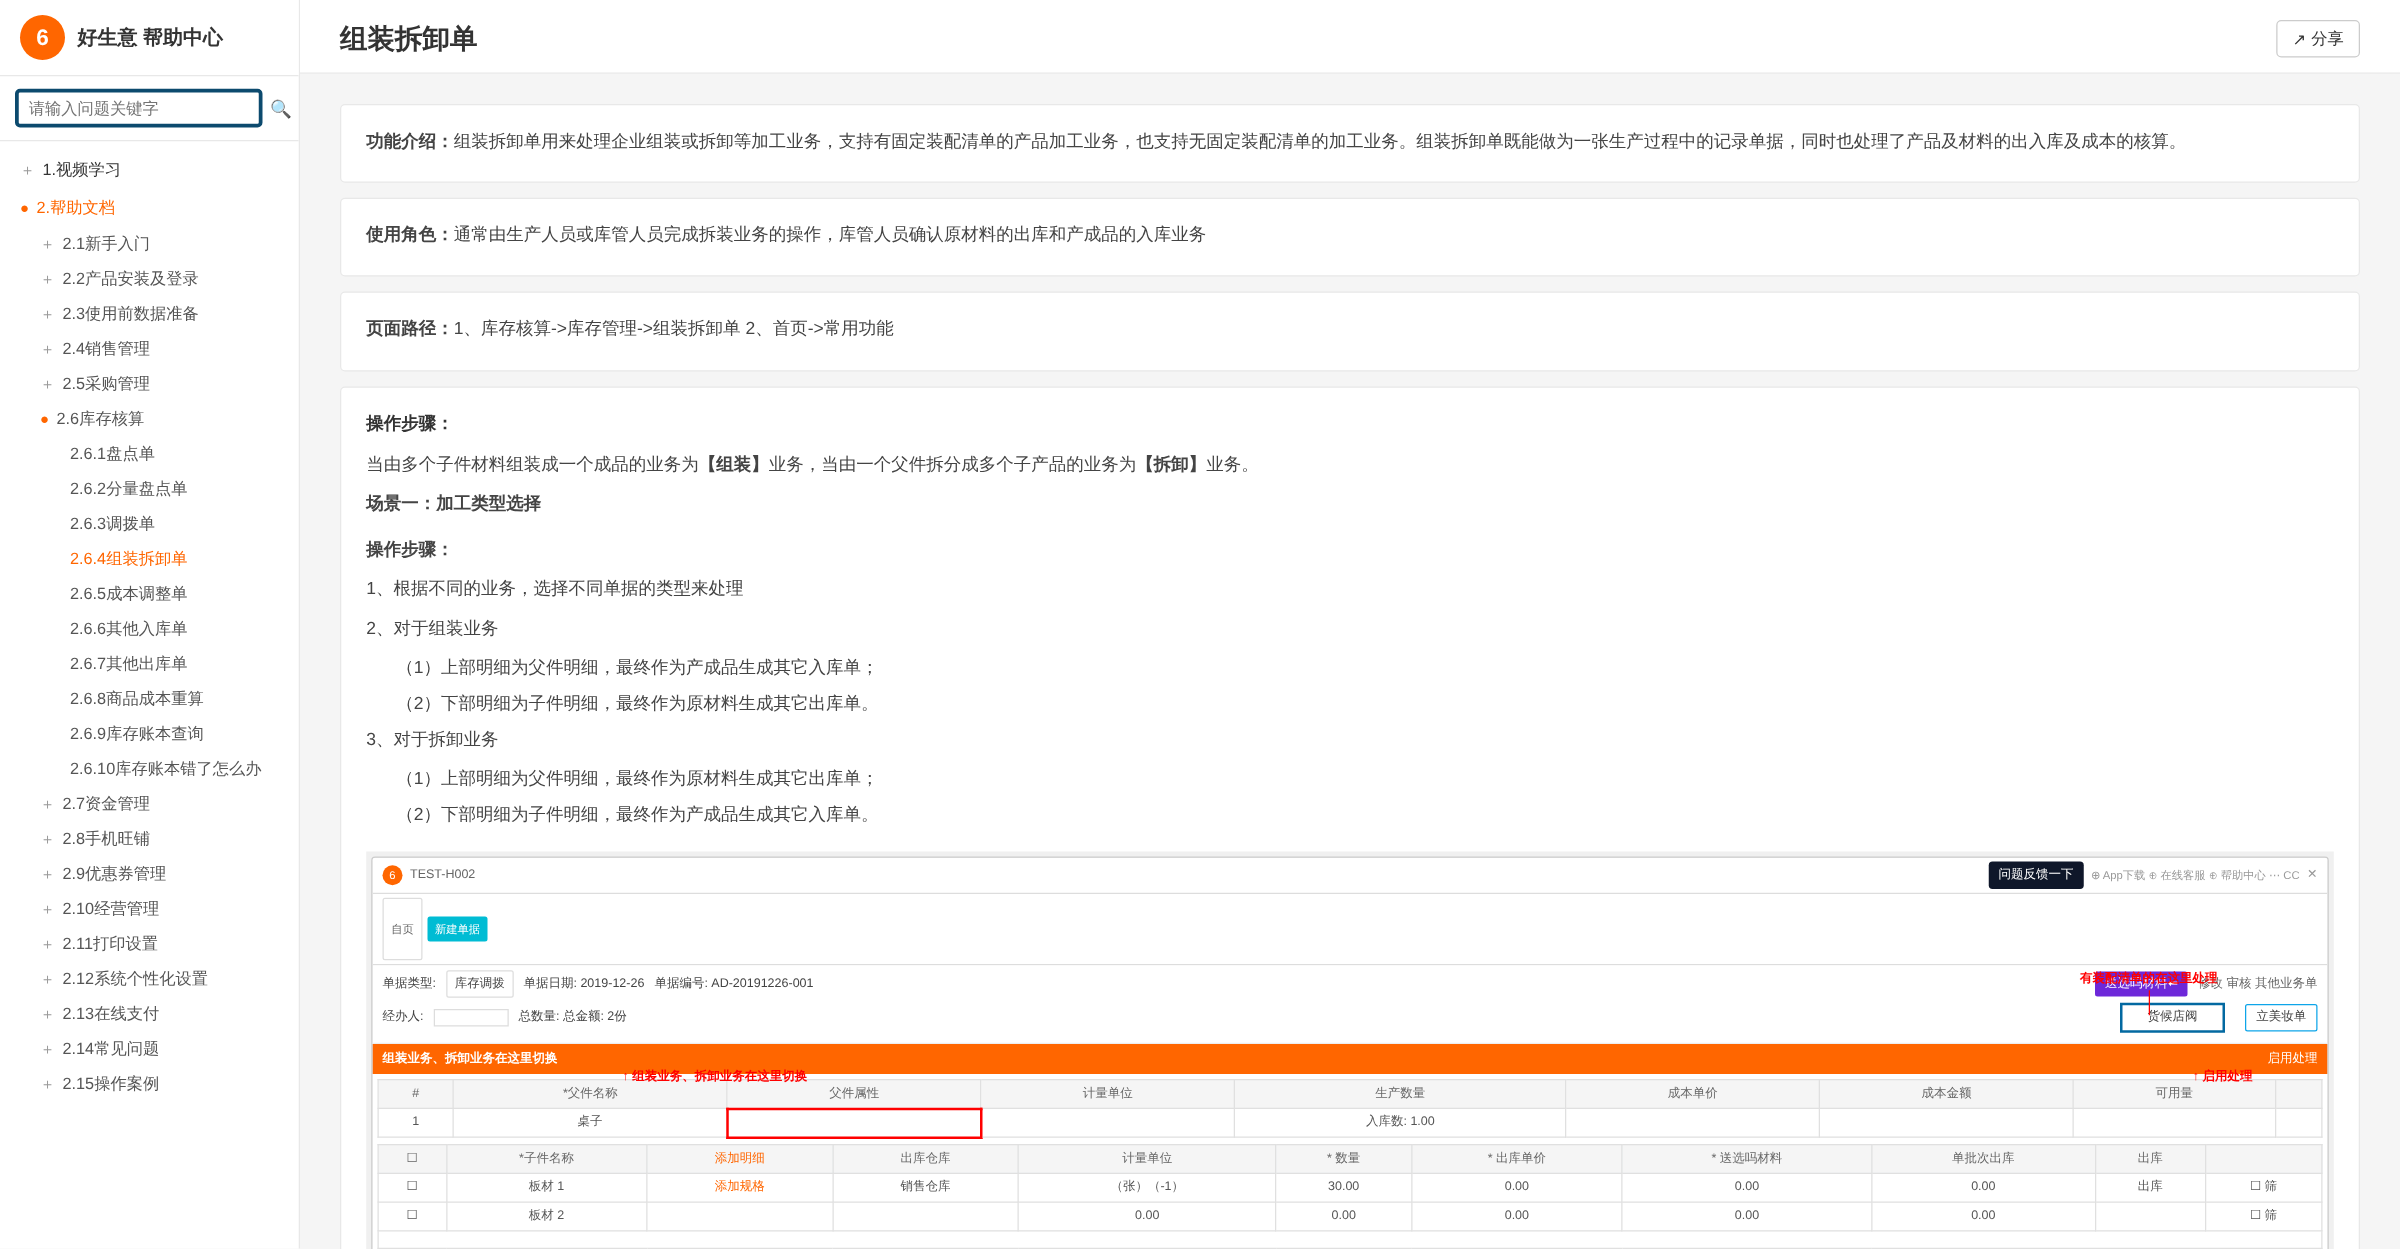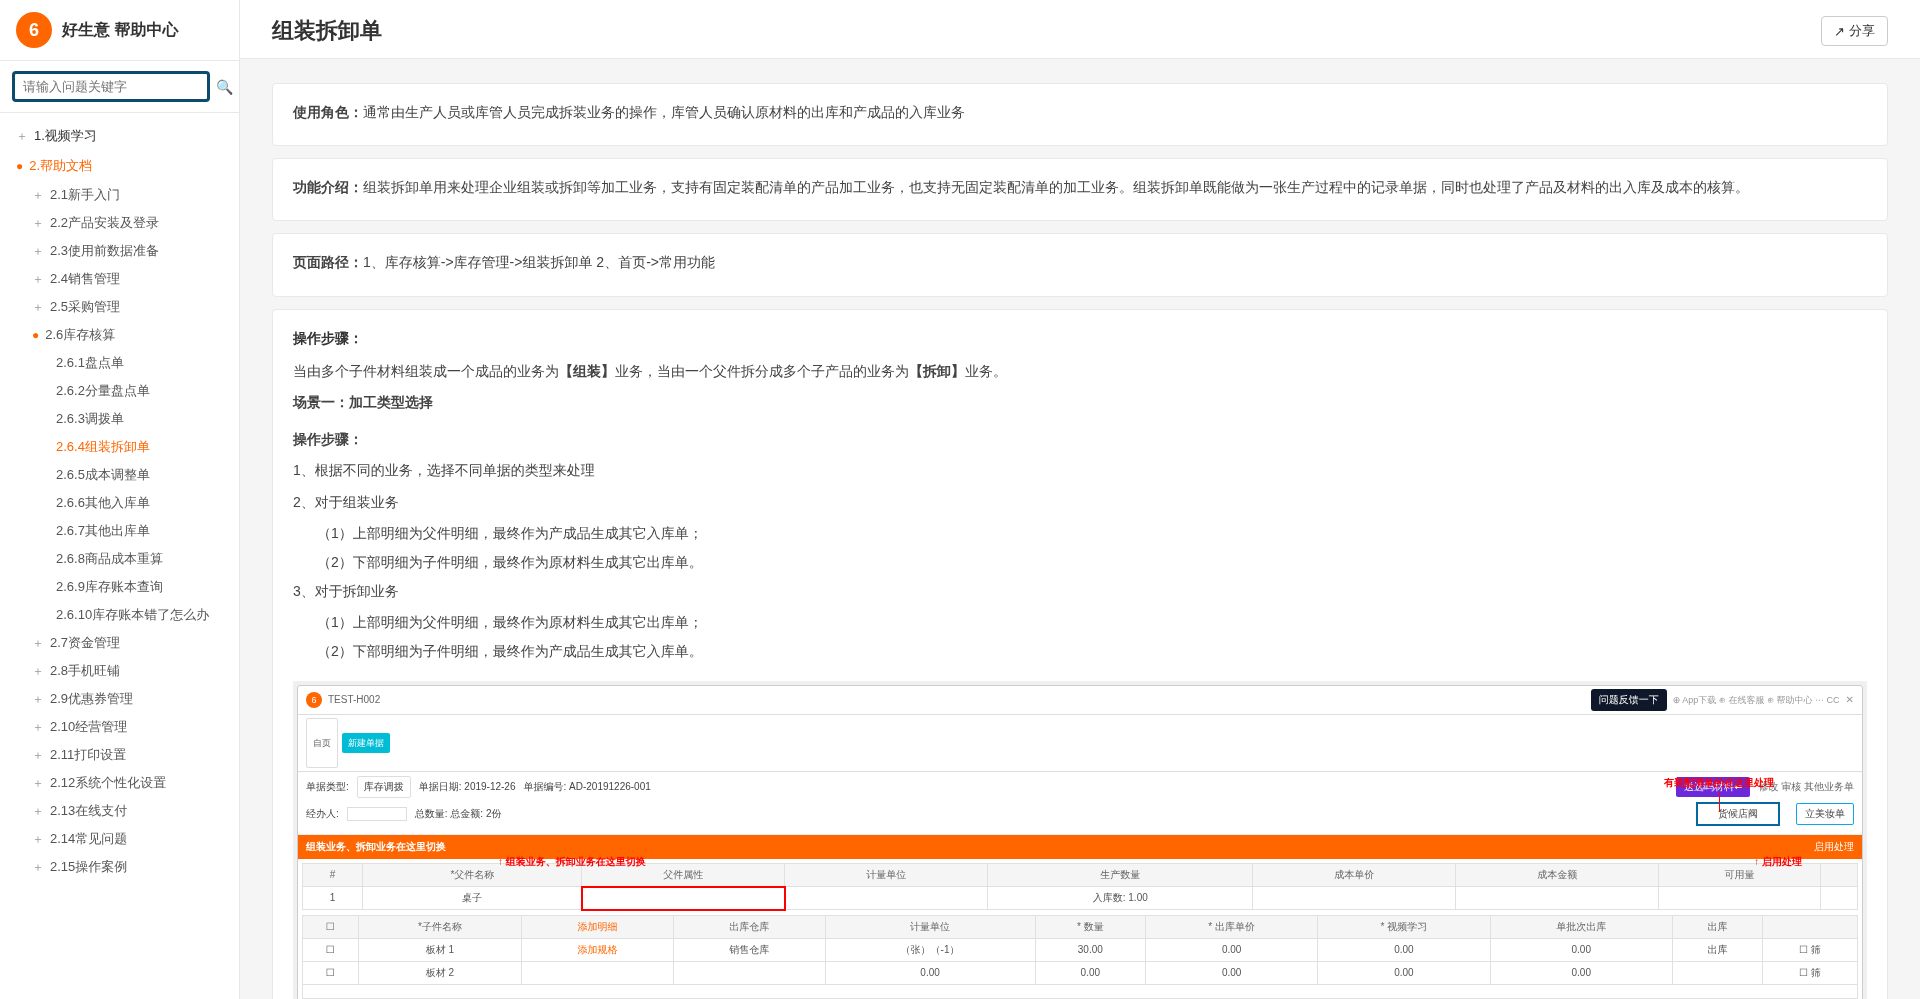--- a/index.html
+++ b/index.html
@@ -324,27 +324,27 @@
     <button class="share-btn">
       <span style="font-size:13px;">↗</span>
       <span>分享</span>
     </button>
   </div>
 
   <div class="content-area">
 
     <div class="content-card">
       <p>
-        <span class="bold">使用角色：</span><span>通常由生产人员或库管人员完成拆装业务的操作，库管人员确认原材料的出库和产成品的入库业务</span>
+        <span class="bold">功能介绍：</span><span>组装拆卸单用来处理企业组装或拆卸等加工业务，支持有固定装配清单的产品加工业务，也支持无固定装配清单的加工业务。组装拆卸单既能做为一张生产过程中的记录单据，同时也处理了产品及材料的出入库及成本的核算。</span>
       </p>
     </div>
 
     <div class="content-card">
       <p>
-        <span class="bold">功能介绍：</span><span>组装拆卸单用来处理企业组装或拆卸等加工业务，支持有固定装配清单的产品加工业务，也支持无固定装配清单的加工业务。组装拆卸单既能做为一张生产过程中的记录单据，同时也处理了产品及材料的出入库及成本的核算。</span>
+        <span class="bold">使用角色：</span><span>通常由生产人员或库管人员完成拆装业务的操作，库管人员确认原材料的出库和产成品的入库业务</span>
       </p>
     </div>
 
     <div class="content-card">
       <p>
         <span class="bold">页面路径：</span><span>1、库存核算-&gt;库存管理-&gt;组装拆卸单 2、首页-&gt;常用功能</span>
       </p>
     </div>
 
     <div class="content-card">
@@ -475,21 +475,21 @@
               <table class="mini-table">
                 <thead>
                   <tr style="background:#e8f4f8;">
                     <th>☐</th>
                     <th>*子件名称</th>
                     <th style="color:#ff6600;margin-top:44px;">添加明细</th>
                     <th>出库仓库</th>
                     <th>计量单位</th>
                     <th>* 数量</th>
                     <th>* 出库单价</th>
-                    <th>* 视频学习</th>
+                    <th>* 送选吗材料</th>
                     <th>单批次出库</th>
                     <th>出库</th>
                     <th></th>
                   </tr>
                 </thead>
                 <tbody>
                   <tr>
                     <td>☐</td>
                     <td>板材 1</td>
                     <td style="color:#ff6600;">添加规格</td>

